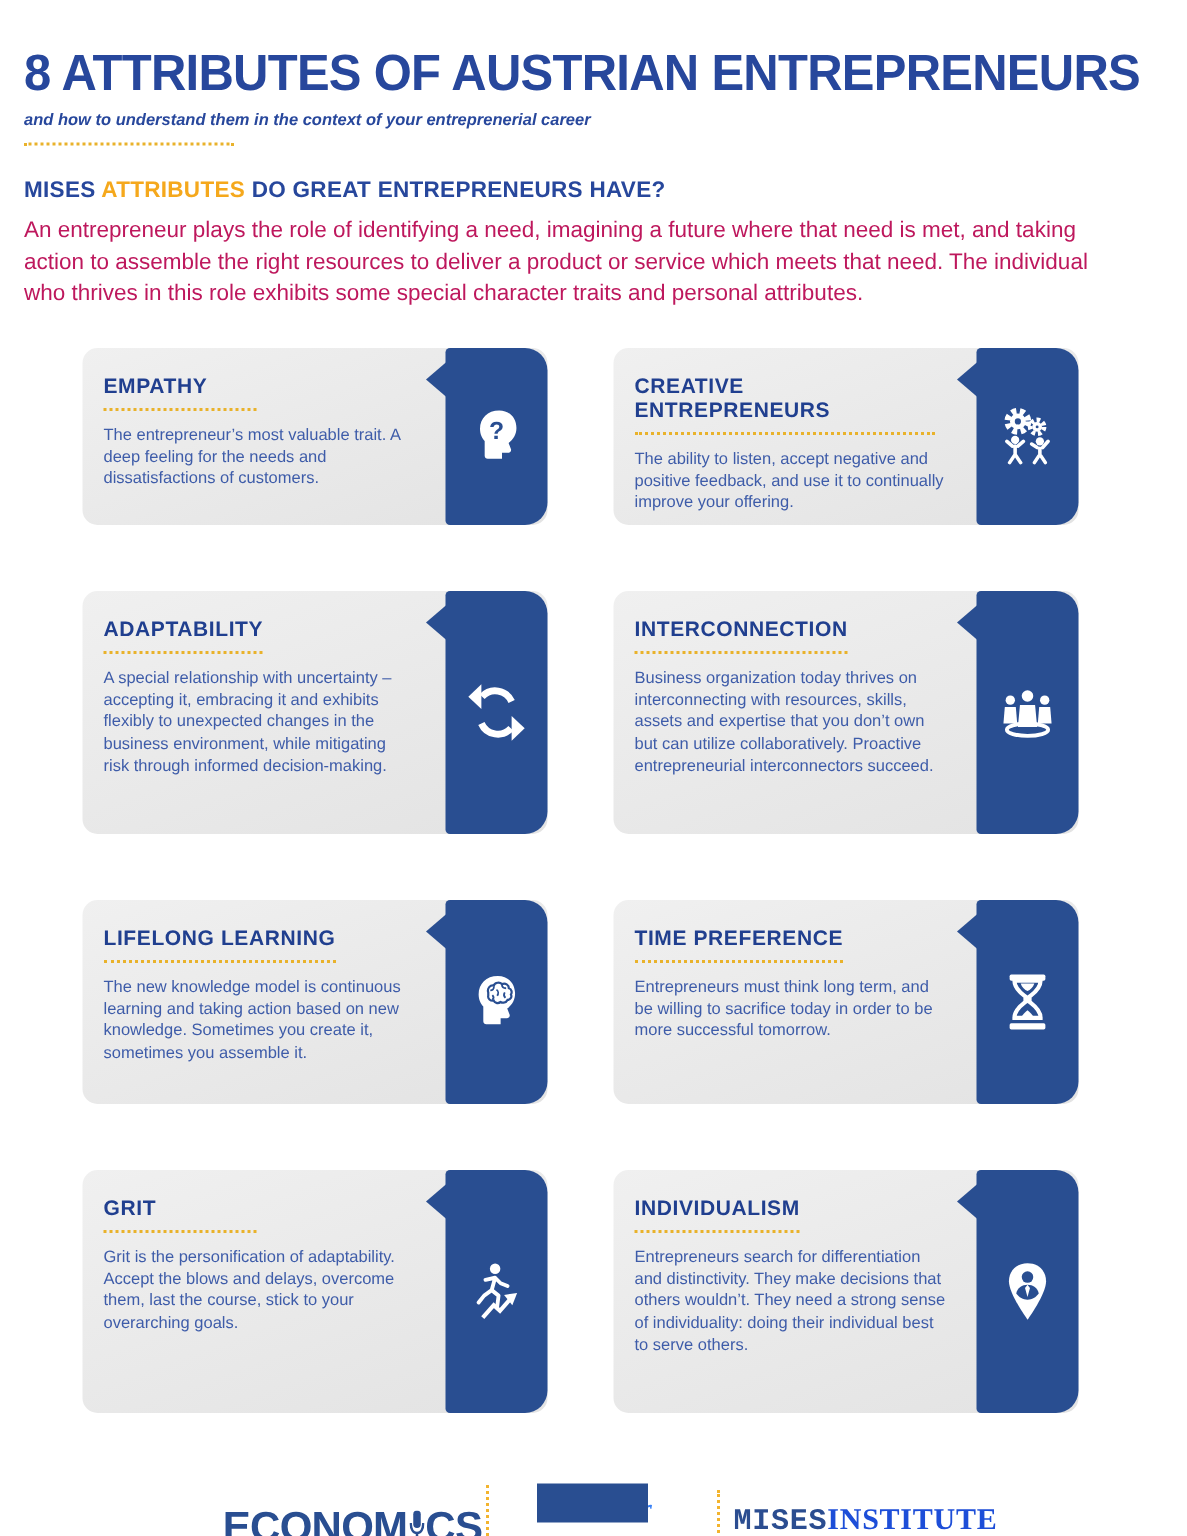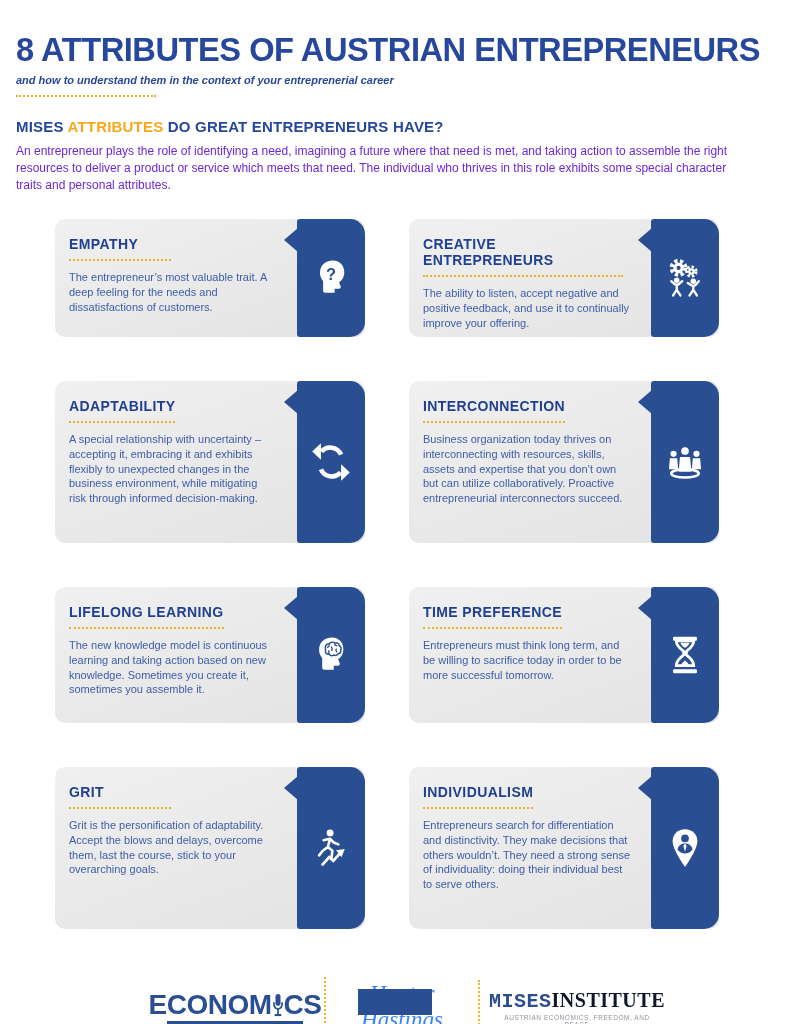--- a/index.html
+++ b/index.html
@@ -17,21 +17,21 @@
   }
   .subtitle {
     margin-top:5px; font-size:11px; font-weight:bold; font-style:italic; color:#27479c;
   }
   .dotted-rule {
     margin-top:9px; width:140px; border-top:2px dotted #e9b22b;
   }
   .question { margin-top:21px; font-size:15px; font-weight:800; color:#27479c; letter-spacing:0.2px; }
   .question .hl { color:#f5a81c; }
   .intro {
-    margin-top:8px; width:726px; font-size:12px; line-height:1.4; color:#6d28d9;
+    margin-top:8px; width:726px; font-size:15px; line-height:1.4; color:#be185d;
   }
 
   
   .cards {
     margin:26px 0 0 55px;
     display:grid;
     grid-template-columns:310px 310px;
     grid-template-rows:118px 162px 136px 162px;
     column-gap:45px; row-gap:19px;gap:44px;
   }
@@ -75,21 +75,21 @@
   .econ-box {
     margin-top:2px; background:#294e91; color:#fff; font-style:italic; font-weight:bold;
     font-size:10px; letter-spacing:0.5px; padding:2px 7px 16px;
   }
   .hunter-name {
     font-family:Liberation Serif, serif; font-style:italic; font-size:23px; color:#3b82f6;
   }
   .hunter-url { margin-top:5px; font-size:18px; font-weight:bold; color:#5c5f66; }
   .mises-name { font-family:"Liberation Serif", serif; font-size:20px; font-weight:600; letter-spacing:0.5px; line-height:1; }
   .mises-name .m1 { color:#2b4d90;font-family:Liberation Mono, monospace; }
-  .mises-name .m2 { color:#0f172a; }
+  .mises-name .m2 { color:#1d4ed8; }
   .mises-tagline { margin-top:2px; font-size:6.5px; letter-spacing:0.55px; color:#8e939b; }
   .mises-url { margin-top:7px; font-size:13px; font-weight:400; color:#2e62b4; }
 
   .bottom-mark {
     position:absolute; left:358px; top:989px; width:74px; height:26px; background:#294e91;
   }
 </style>
 </head>
 <body>
 

